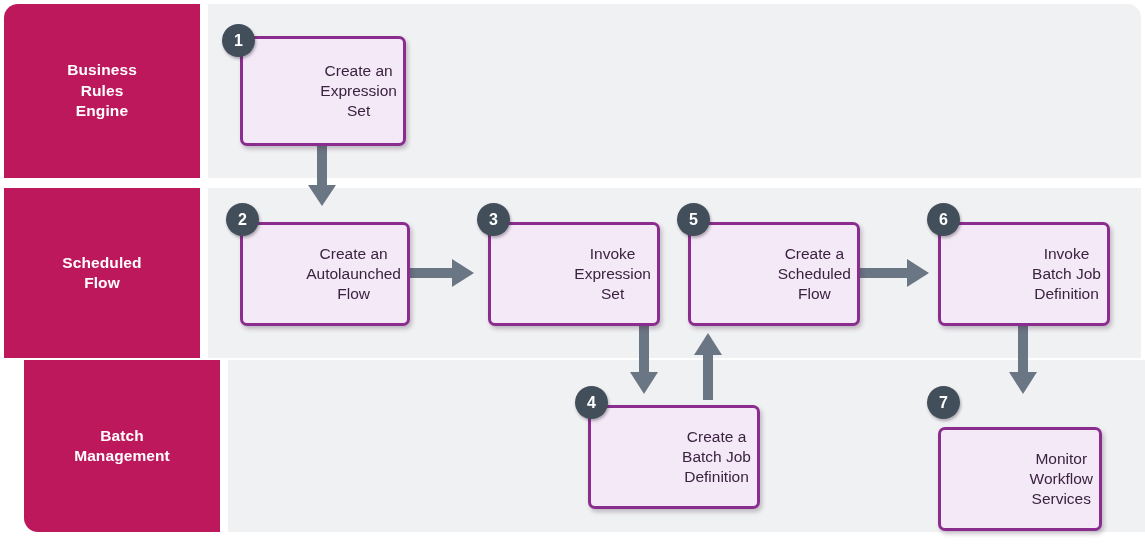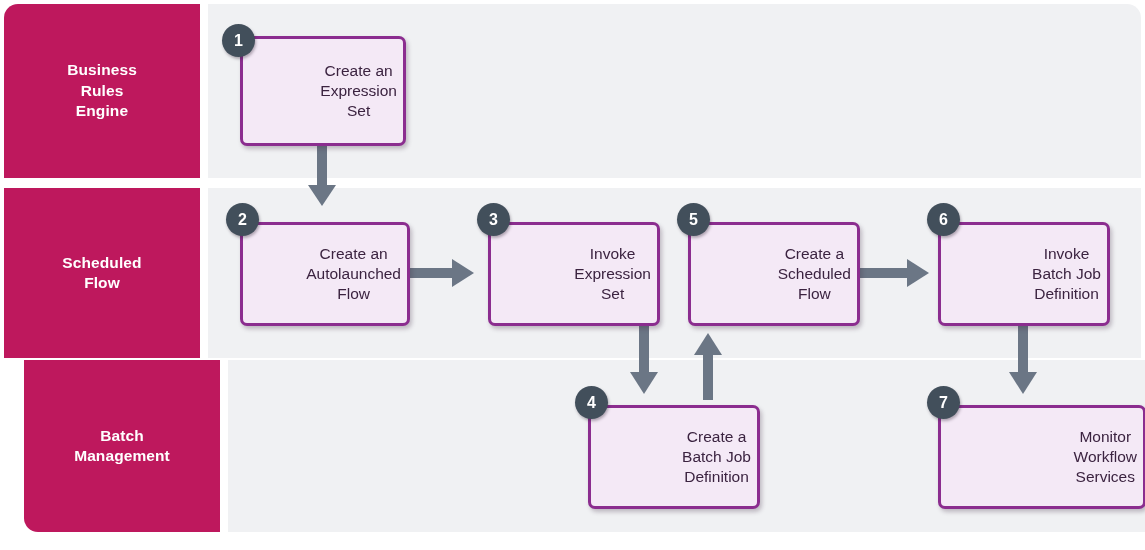--- a/index.html
+++ b/index.html
@@ -206,20 +206,20 @@
   </div>
   <div class="badge" style="left:677px;top:203px;">5</div>
 
   <div class="node" style="left:938px;top:222px;width:172px;height:104px;">
     <div class="node-label">Invoke
 Batch Job
 Definition</div>
   </div>
   <div class="badge" style="left:927px;top:203px;">6</div>
 
-  <div class="node" style="left:938px;top:405px;width:208px;height:104px;">
+  <div class="node" style="left:938px;top:427px;width:164px;height:104px;">
     <div class="node-label">Monitor
 Workflow
 Services</div>
   </div>
   <div class="badge" style="left:927px;top:386px;">7</div>
 
 </div>
 
 </body></html>

